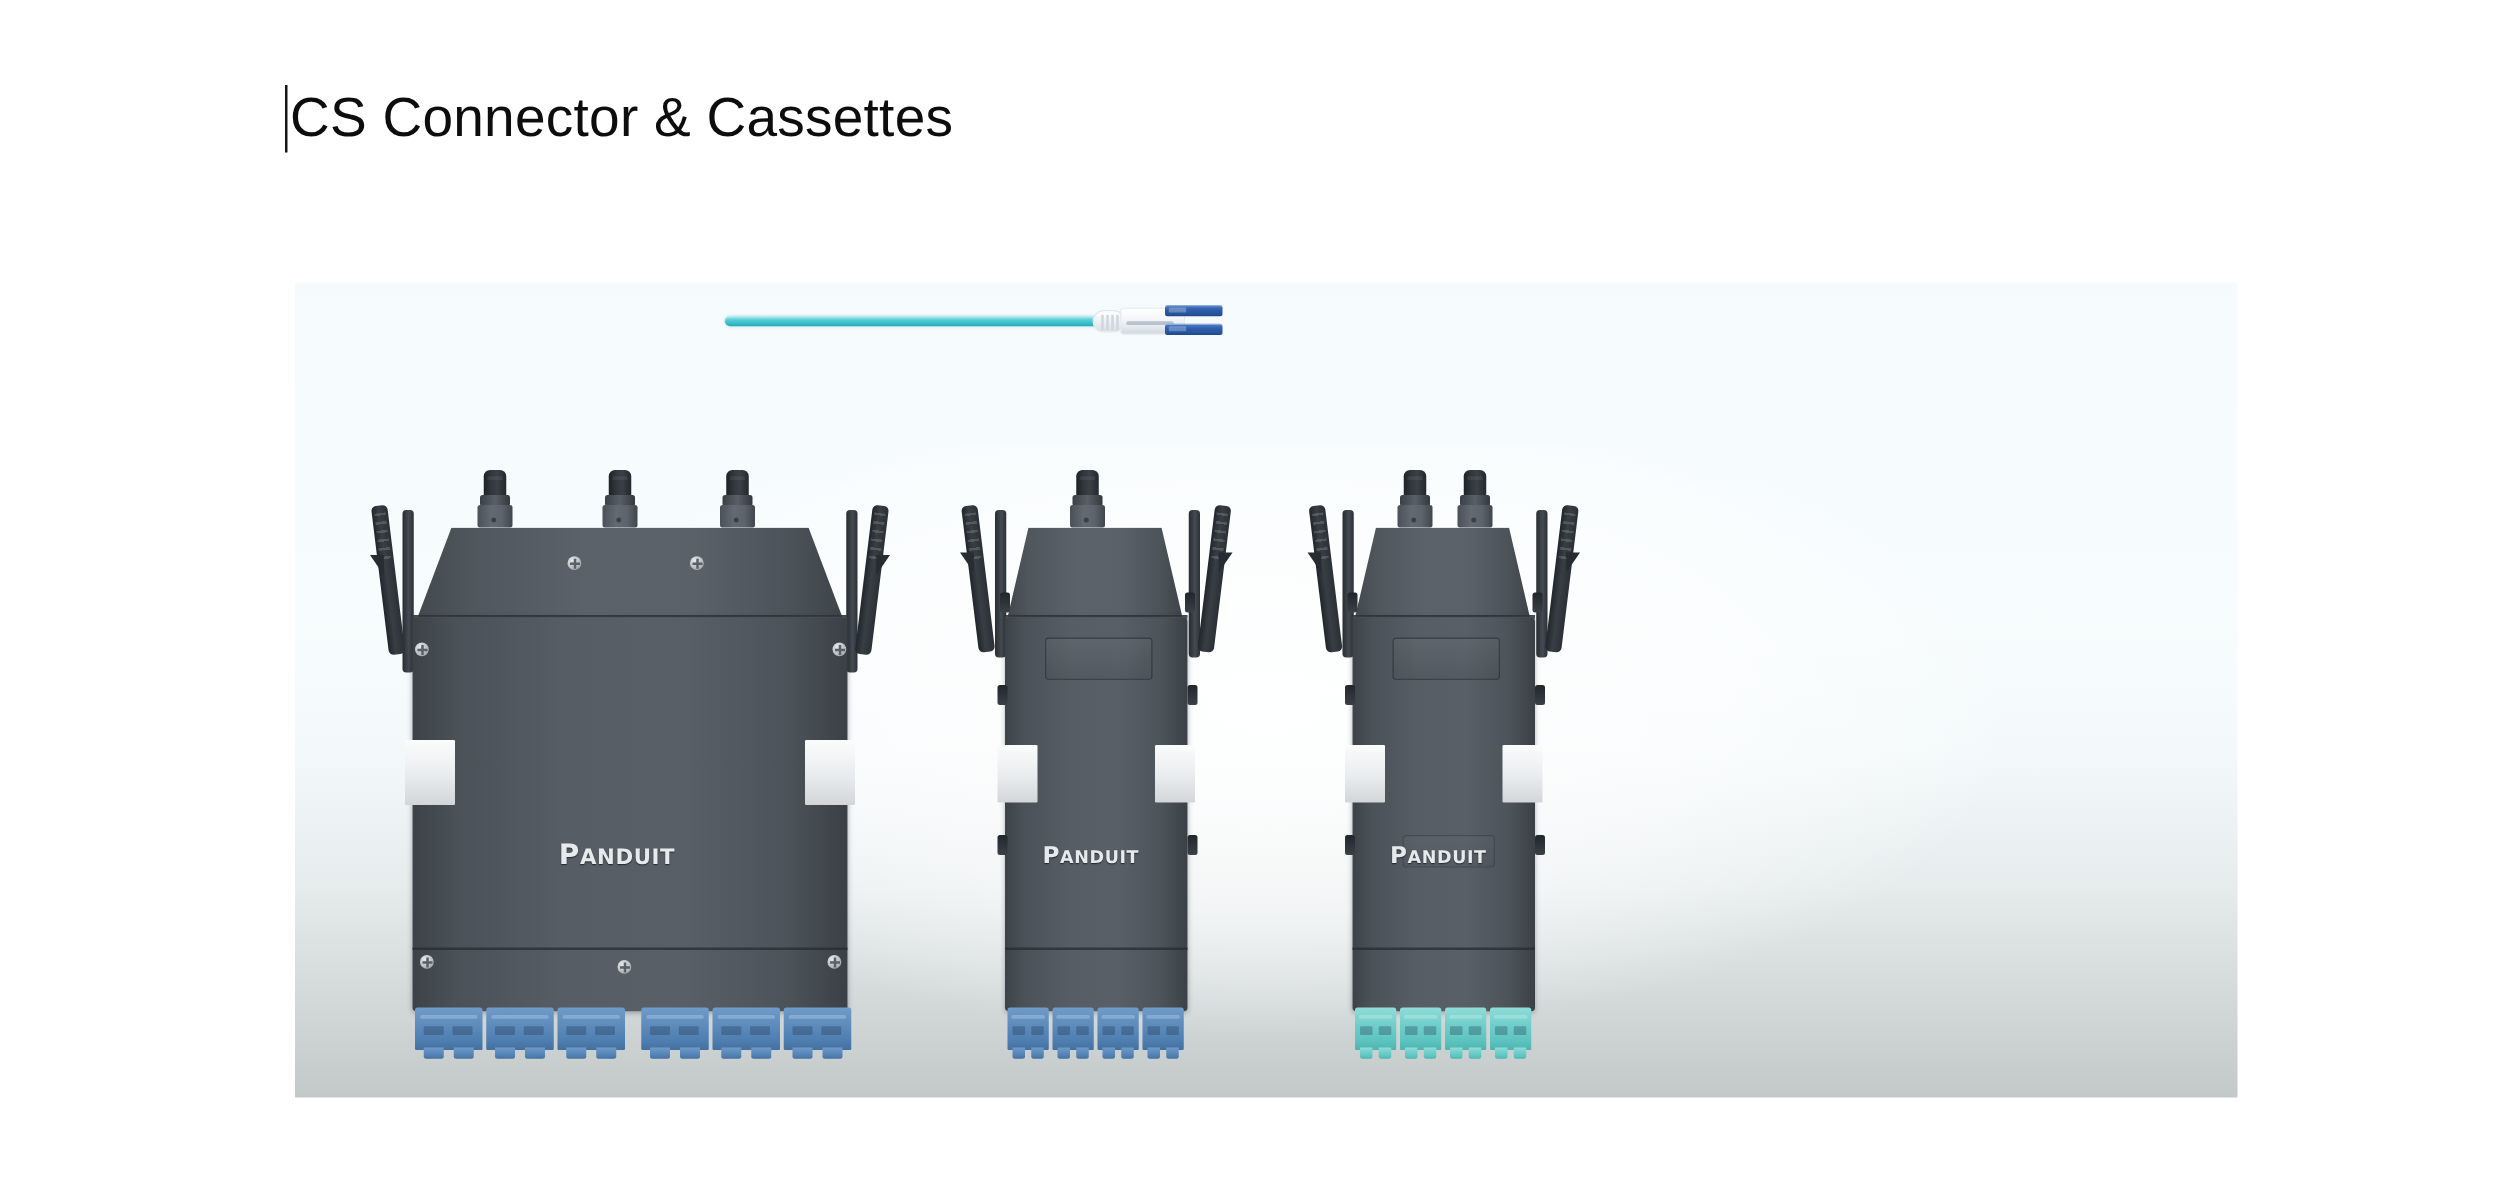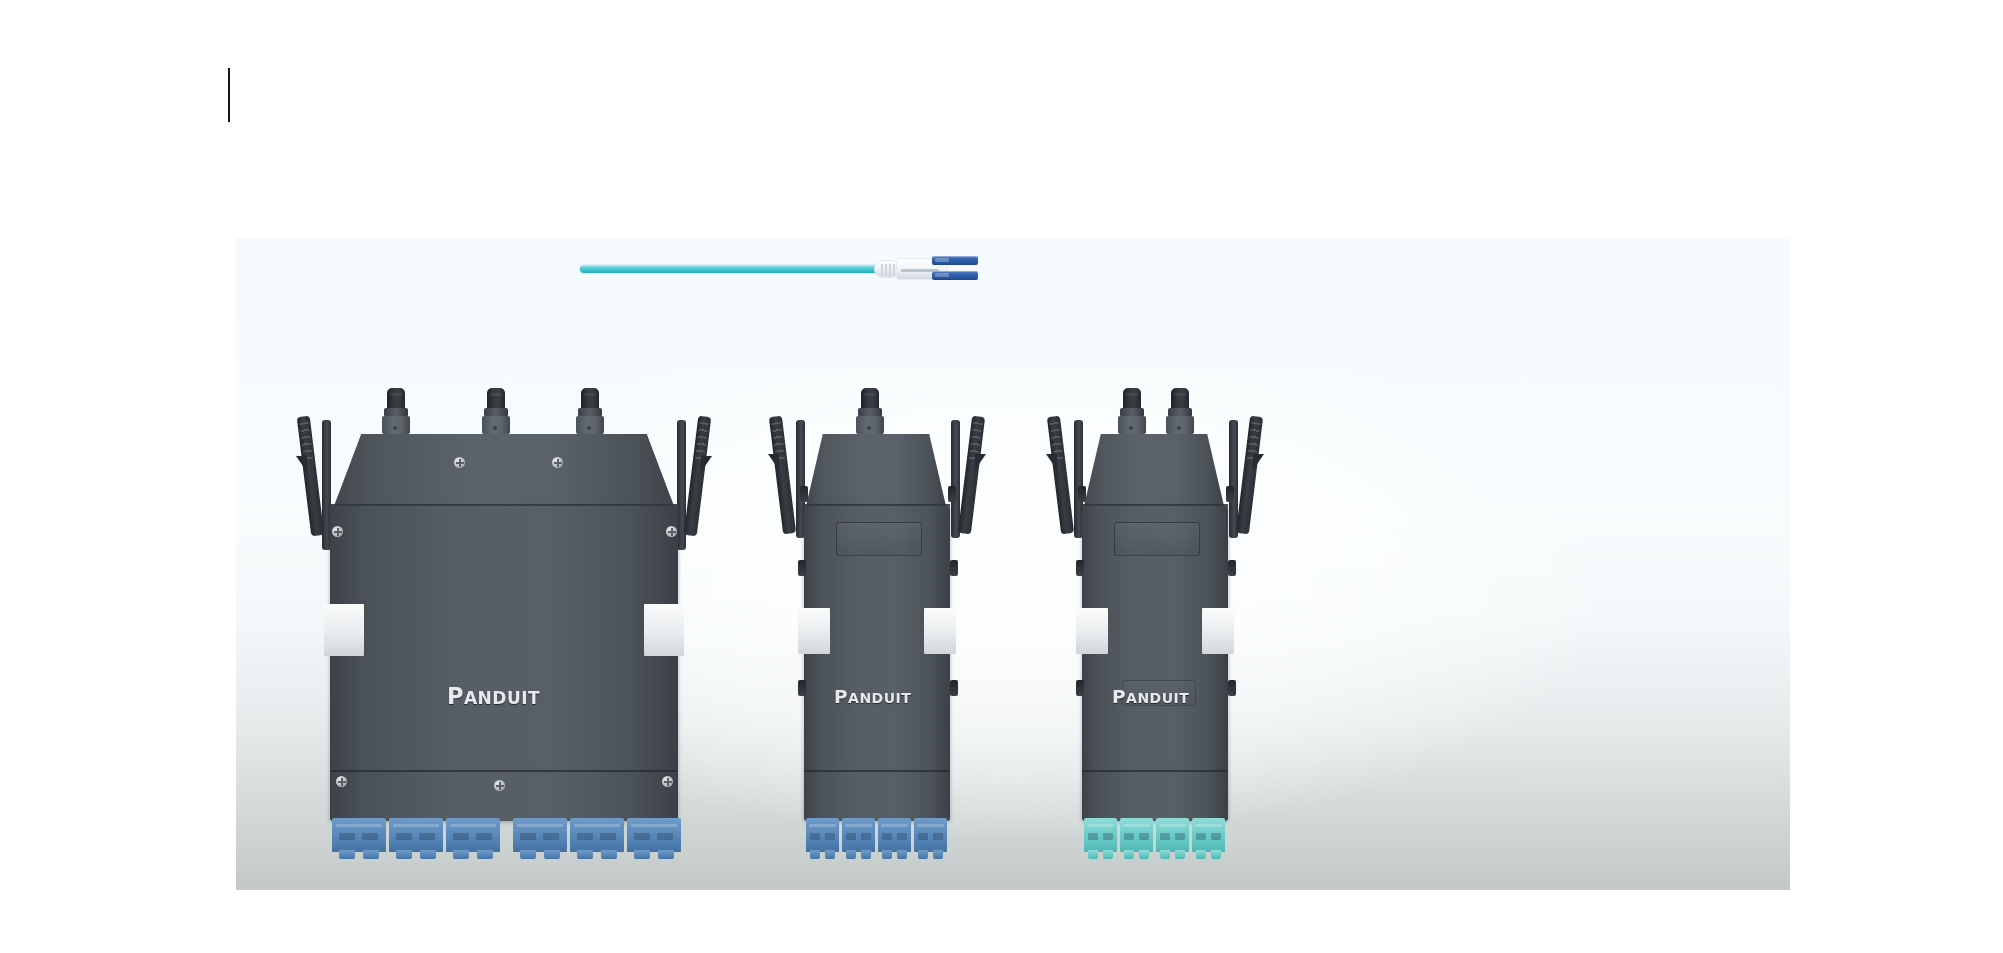--- a/index.html
+++ b/index.html
@@ -36,21 +36,21 @@
     letter-spacing: 0.2px;
     line-height: 1;
     white-space: nowrap;
     font-family: "Liberation Sans", sans-serif;
   }
 
   
   #product-image {
     position: absolute;
     left: 236px;
-    top: 238px;
+    top: 226px;
     width: 1554px;
     height: 652px;
     background: linear-gradient(to bottom,
         #f5fbfd 0%,
         #f7fcfd 42%,
         #f3f9fa 58%,
         #e6ecec 74%,
         #d3d9d9 88%,
         #c3c9c9 100%);
     overflow: hidden;
@@ -326,20 +326,21 @@
     height: 9px;
     background: inherit;
     border-radius: 0 0 2px 2px;
   }
 </style>
 </head>
 <body>
 
 <div id="slide-title-wrap">
   <div id="title-caret"></div>
+  <div id="slide-title">CS Connector &amp; Cassettes</div>
 </div>
 
 <div id="product-image">
   <div id="image-glow"></div>
 
   <div class="patchcord" style="left:344px; top:18px; width:400px;">
     <div class="cord-jacket aqua" style="width:300px;"></div>
     <div class="cord-boot" style="left:294px;"></div>
     <div class="cs-body" style="left:316px;"></div>
     <div class="lc-plug" style="left:352px; top:0px;"></div>

